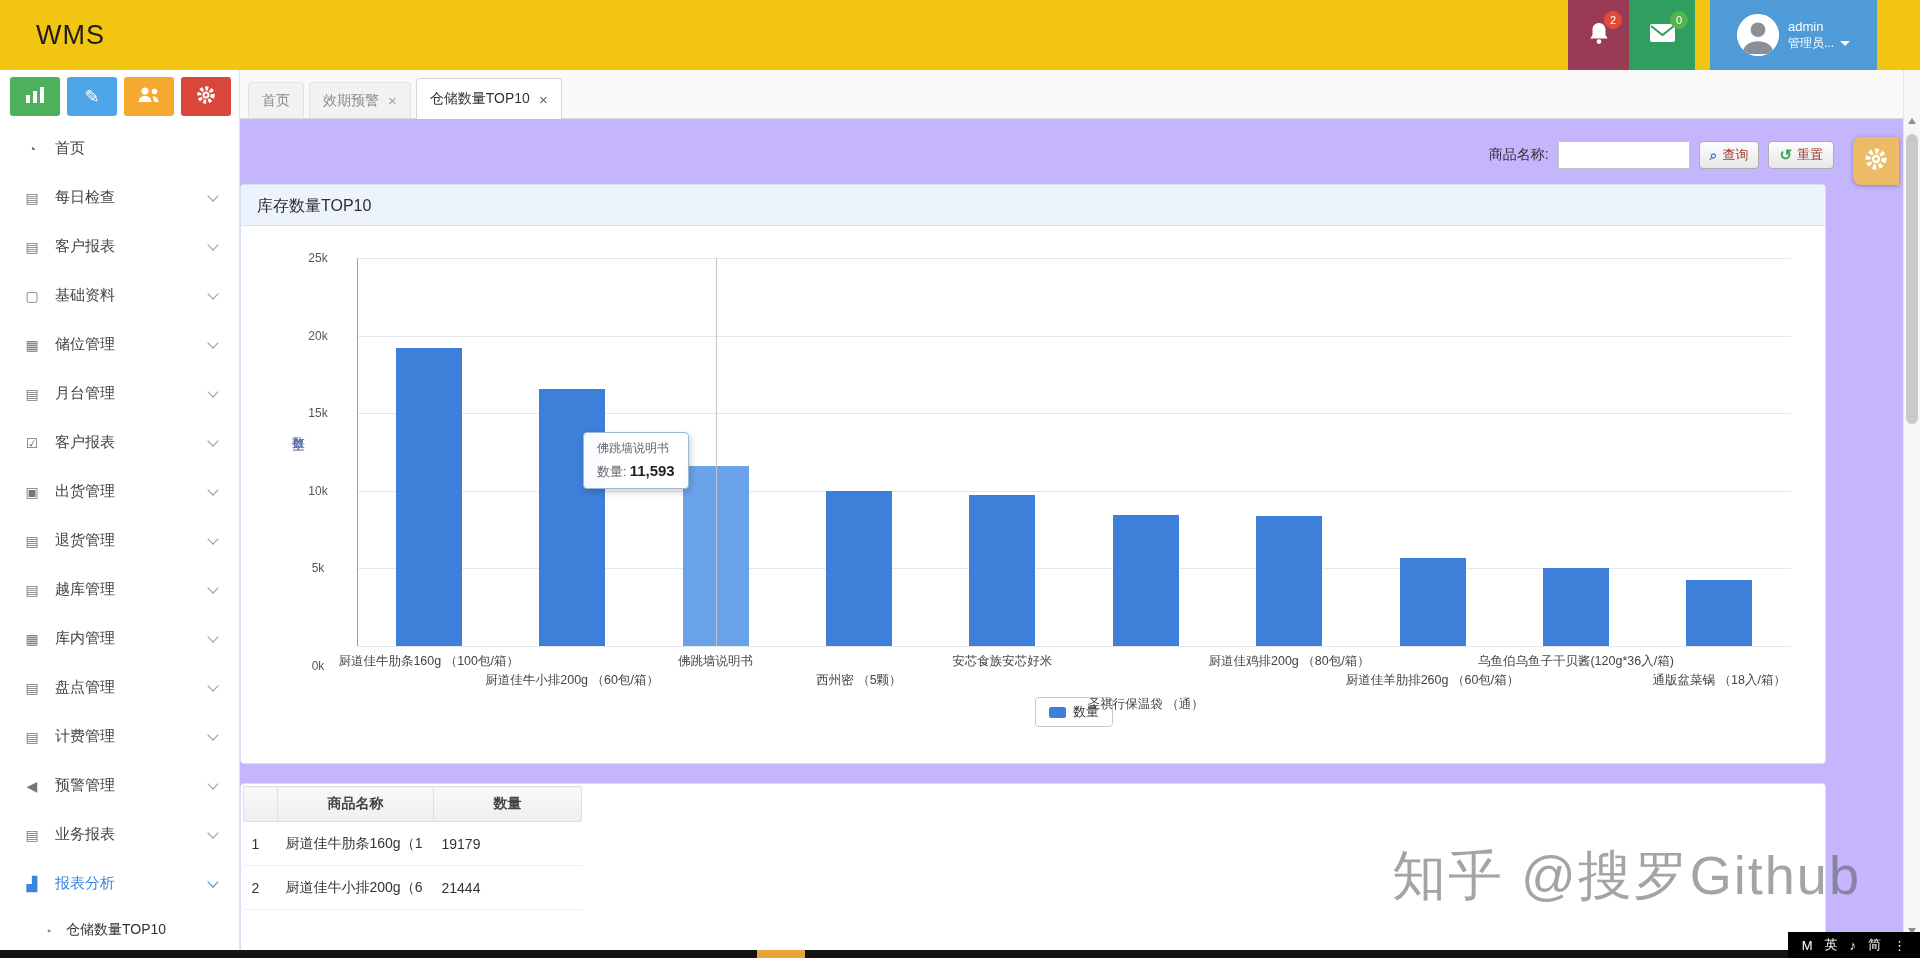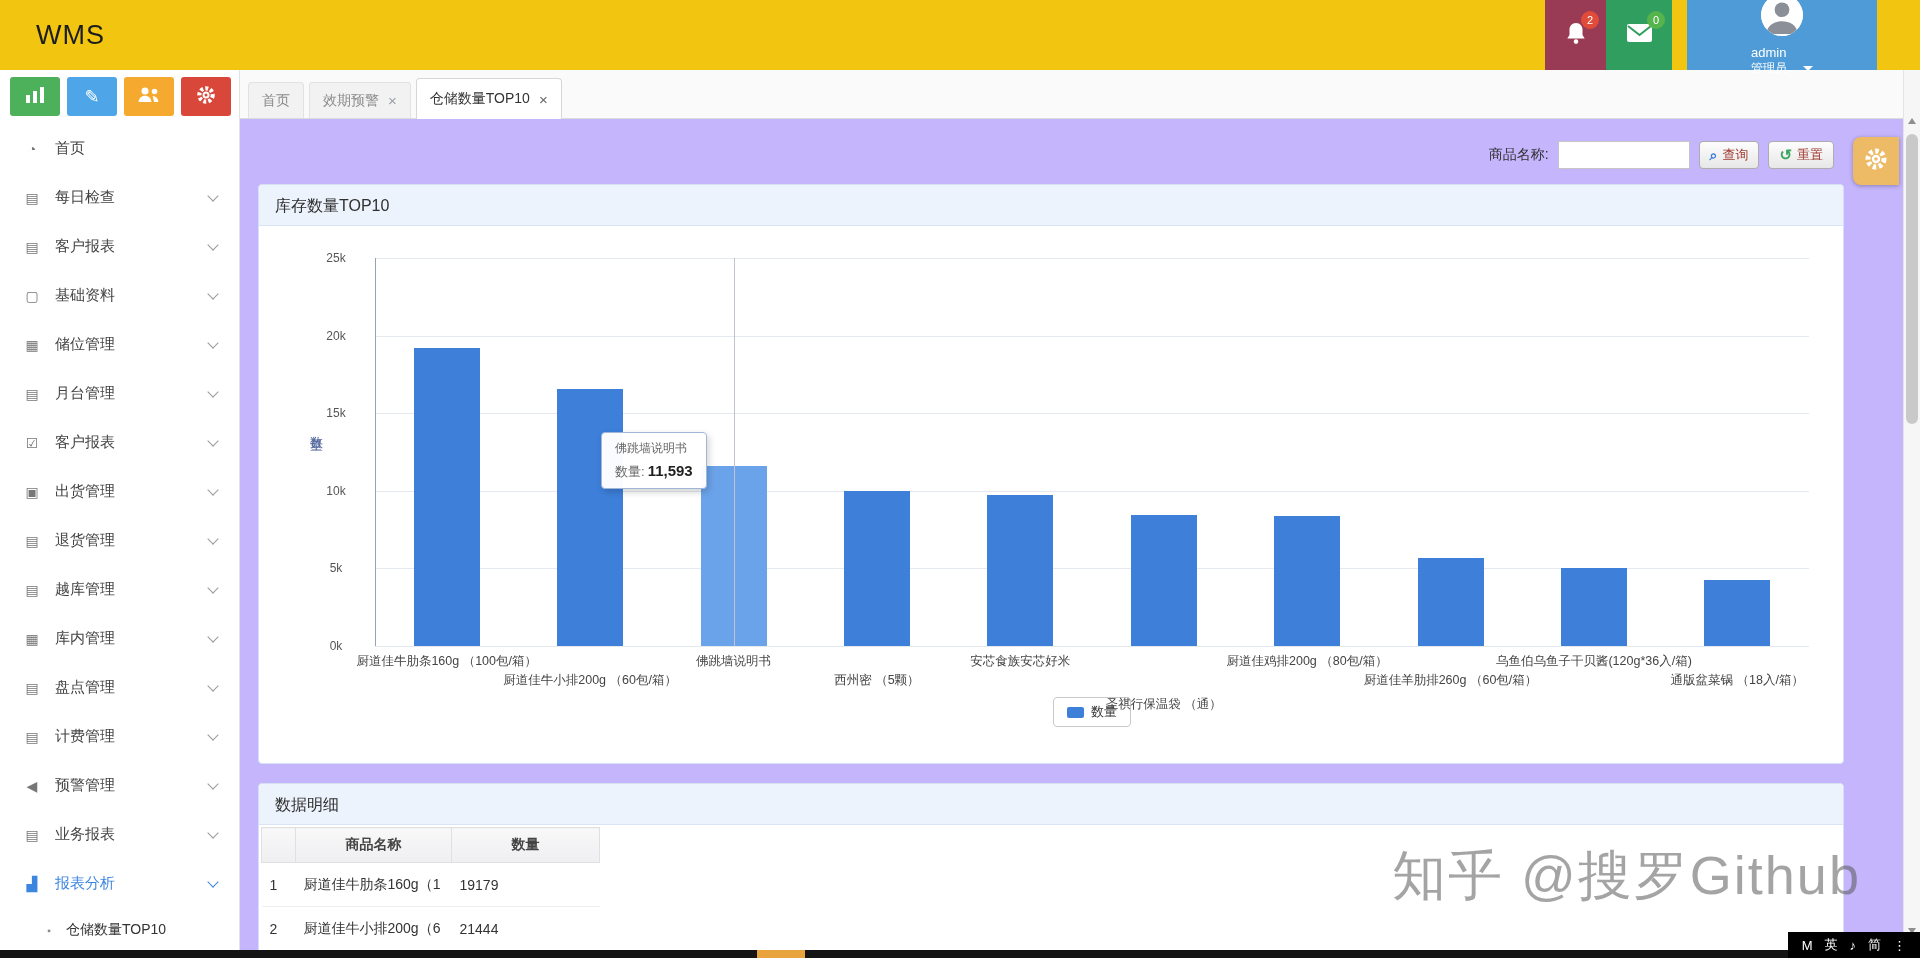--- a/index.html
+++ b/index.html
@@ -11,21 +11,21 @@
   .logo { margin-left:36px; font-size:27px; font-weight:500; color:#1d1d1d; letter-spacing:1px; }
   .topbar-right { margin-left:auto; display:flex; height:70px; margin-right:43px; }
   .top-block { height:70px; display:flex; align-items:center; justify-content:center; position:relative; cursor:pointer; }
   .bell-block { width:61px; background:#9A3B55; }
   .mail-block { width:66px; background:#2F9E5F; }
   .top-spacer { width:15px; }
   .badge { position:absolute; top:11px; right:7px; min-width:18px; height:18px; border-radius:9px;
     font-size:11px; color:#fff; display:flex; align-items:center; justify-content:center; padding:0 4px; }
   .badge.red { background:#E04B3A; }
   .badge.green { background:#56B44C; }
-  .admin-block { width:190px; background:#4F9BD8; display:flex; align-items:center; padding:0 10px; gap:9px;flex-direction:column; }
+  .admin-block { width:167px; background:#4F9BD8; display:flex; align-items:center; padding:0 10px; gap:9px; }
   .avatar { width:42px; height:42px; border-radius:50%; overflow:hidden; background:#fff; flex:0 0 auto; }
   .admin-text { color:#fff; line-height:1.25; }
   .admin-name { font-size:13px; }
   .admin-role { font-size:12px; display:flex; align-items:center; gap:6px; }
   .caret-down { width:0; height:0; border-left:5px solid transparent; border-right:5px solid transparent; border-top:5px solid #fff; }
 
   
   .app { display:flex; height:888px; }
   .sidebar { width:240px; background:#fff; border-right:1px solid #E3E3E3; position:relative; z-index:10; }
   .quick { display:flex; gap:7px; padding:7px 8px 8px 10px; }
@@ -61,21 +61,21 @@
   .btn { height:28px; display:inline-flex; align-items:center; gap:5px; padding:0 10px; font-size:13px;
     color:#A03A30; background:linear-gradient(#FDFDFD,#E7E7E7); border:1px solid #ADADAD; border-radius:4px; cursor:pointer; }
   .btn .ico-blue { color:#3D7FD9; font-size:14px; font-weight:bold; }
   .btn .ico-green { color:#3BA55C; font-size:15px; font-weight:bold; }
 
   .gear-tab { position:absolute; top:18px; right:21px; width:46px; height:48px; background:#EDBA66;
     border-radius:8px 0 0 8px; box-shadow:0 1px 4px rgba(0,0,0,.3); display:flex; align-items:center; justify-content:center;
     cursor:pointer; z-index:30; }
 
   
-  .panel { margin-left:18px; width:1586px; border:1px solid #D5E1F2; border-radius:4px; background:#fff; }
+  .panel { width:1586px; border:1px solid #D5E1F2; border-radius:4px; background:#fff; }
   .panel-header { height:41px; line-height:41px; background:#EDF3FC; border-bottom:1px solid #D9E4F4;
     padding-left:16px; font-size:16px; color:#2f2f2f; border-radius:4px 4px 0 0; }
   .panel-chart { margin-top:65px; height:580px; }
   .chart-area { position:relative; height:537px; overflow:hidden; }
 
   .gridline { position:absolute; height:1px; background:#E4E9F0; }
   .axis-v { position:absolute; width:1px; background:#98A2AE; }
   .crosshair { position:absolute; width:1px; background:#C0C4CC; }
   .ytick { position:absolute; width:62px; text-align:center; font-size:12px; color:#555; transform:translateY(-50%); }
   .xlabel { position:absolute; font-size:12.5px; color:#444; white-space:nowrap; transform:translateX(-50%); }
@@ -330,21 +330,21 @@
           <div class="yaxis-title">数量</div>
           <div class="chart-tooltip">
             <div class="tt-line1">佛跳墙说明书</div>
             <div class="tt-line2"><span>数量:</span><b>11,593</b></div>
           </div>
           <div class="chart-legend">
             <span class="legend-swatch"></span>
             <span>数量</span>
           </div>
         <div class="gridline" style="left: 116px; top: 420px; width: 1434px;"></div>
-            <div class="ytick" style="left: 46px; top: 420px;">0k</div>
+            <div class="ytick" style="left: 46px; top: 440px;">0k</div>
             <div class="gridline" style="left: 116px; top: 342.4px; width: 1434px;"></div>
             <div class="ytick" style="left: 46px; top: 342.4px;">5k</div>
             <div class="gridline" style="left: 116px; top: 264.8px; width: 1434px;"></div>
             <div class="ytick" style="left: 46px; top: 264.8px;">10k</div>
             <div class="gridline" style="left: 116px; top: 187.2px; width: 1434px;"></div>
             <div class="ytick" style="left: 46px; top: 187.2px;">15k</div>
             <div class="gridline" style="left: 116px; top: 109.6px; width: 1434px;"></div>
             <div class="ytick" style="left: 46px; top: 109.6px;">20k</div>
             <div class="gridline" style="left: 116px; top: 32px; width: 1434px;"></div>
             <div class="ytick" style="left: 46px; top: 32px;">25k</div>
@@ -367,21 +367,20 @@
             <div class="bar" style="left: 1158.5px; top: 331.846px; width: 66px; height: 88.1536px;"></div>
             <div class="xlabel" style="left: 1191.5px; top: 446px;">厨道佳羊肋排260g （60包/箱）</div>
             <div class="bar" style="left: 1301.9px; top: 341.624px; width: 66px; height: 78.376px;"></div>
             <div class="xlabel" style="left: 1334.9px; top: 427px;">乌鱼伯乌鱼子干贝酱(120g*36入/箱)</div>
             <div class="bar" style="left: 1445.3px; top: 353.885px; width: 66px; height: 66.1152px;"></div>
             <div class="xlabel" style="left: 1478.3px; top: 446px;">通版盆菜锅 （18入/箱）</div>
           </div>
       </section>
 
       <section class="panel panel-table">
-        <div class="panel-header">数据明细</div>
         <table class="detail-table">
           <thead>
               <tr>
                 <th class="w0"></th>
                 <th class="w1">商品名称</th>
                 <th class="w2">数量</th>
               </tr>
             </thead>
           <tbody>
               <tr>

